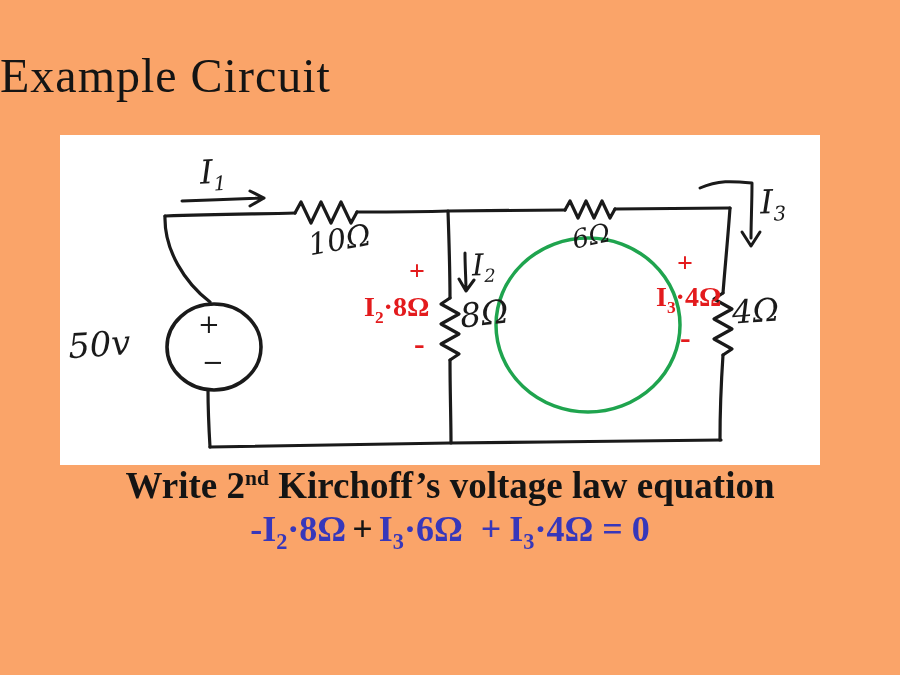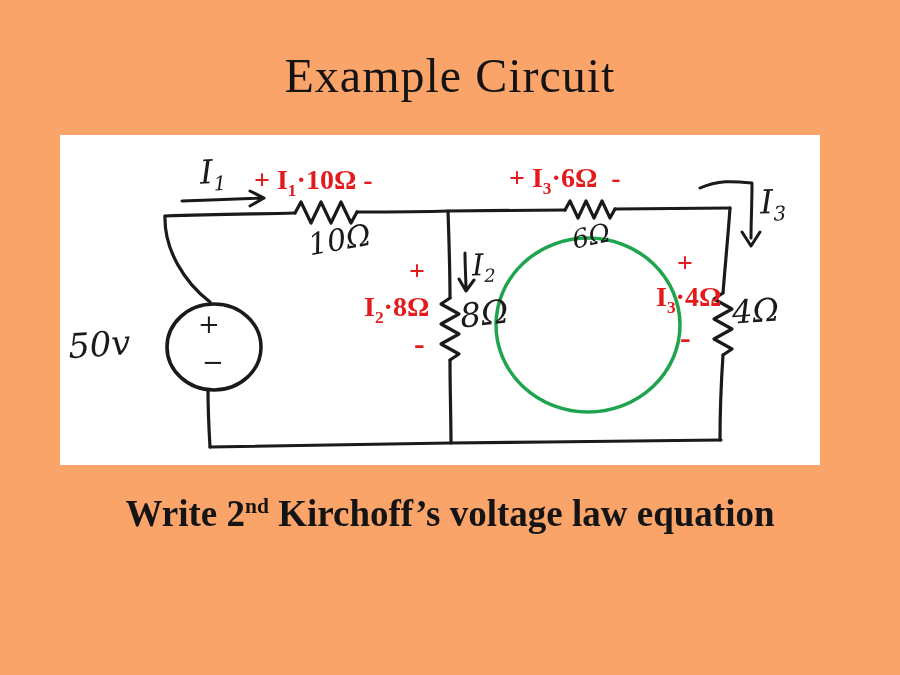--- a/index.html
+++ b/index.html
@@ -2,39 +2,39 @@
 <html><head>
 <meta charset="utf-8">
 <style>
   html,body{margin:0;padding:0;background:#888;}
   .slide{
     position:relative;width:900px;height:675px;overflow:hidden;
     background:#FAA469;font-family:"Liberation Serif",serif;
   }
   .title{
     position:absolute;top:48px;left:0;width:100%;margin:0;
-    text-align:center;font-size:48px;font-weight:normal;color:#141414;
+    font-size:48px;font-weight:normal;color:#141414;
     letter-spacing:1px;
   }
   .canvas{
     position:absolute;left:60px;top:135px;width:760px;height:330px;
     background:#FFFFFF;
   }
   .canvas svg{position:absolute;left:0;top:0;}
   .hw{
     position:absolute;font-family:"DejaVu Serif",serif;font-style:italic;
     color:#1A1A1A;line-height:1;white-space:nowrap;
   }
   .hw sub{font-size:0.6em;line-height:0;}
   .rann{
     position:absolute;font-family:"Liberation Serif",serif;font-weight:bold;
     color:#E31B1D;line-height:1;white-space:nowrap;font-size:28px;
   }
   .rann sub{font-size:0.62em;line-height:0;}
-  .caption{position:absolute;left:0;top:492px;width:100%;text-align:center;color:#141414;}
+  .caption{position:absolute;left:0;top:464px;width:100%;text-align:center;color:#141414;}
   .heading{font-size:37px;font-weight:bold;line-height:1.2;}
   .heading sup{font-size:0.58em;}
   .eq{font-size:36px;font-weight:bold;line-height:1.18;white-space:nowrap;}
   .eq sub{font-size:0.62em;line-height:0;}
   .c-blue{color:#3737BA;}
   .c-black{color:#141414;}
   .op{margin:0 6px;}
   .op-wide{margin-left:18px;margin-right:8px;}
 </style>
 </head>
@@ -65,25 +65,23 @@
         <path d="M663 220 C661 250 660 278 660 305"></path>
         <path stroke-width="3" d="M122 66 C150 65 175 64 204 63 M204 63 L190 56 M204 63 L190 71"></path>
         <path stroke-width="3" d="M405 118 C405 132 406 144 406 156 M406 156 L399 144 M406 156 L414 145"></path>
         <path stroke-width="3" d="M640 53 C658 45 672 46 692 48 C692 68 691 88 691 103 M691 111 L682 97 M691 111 L700 97"></path>
       </g>
       <ellipse cx="528" cy="190" rx="92" ry="87" fill="none" stroke="#1FA44E" stroke-width="3.5"></ellipse>
     </svg>
 
     <span class="hw" style="left:140px;top:20px;font-size:33px;transform:rotate(-3deg)"><span>I</span><sub>1</sub></span>
 
-    <span class="rann" style="left:194px;top:31px"><span>+ I</span><sub>1</sub><span>·10Ω -</span></span>
 
     <span class="hw" style="left:248px;top:90px;font-size:30px;transform:rotate(-10deg)">10Ω</span>
 
-    <span class="rann" style="left:449px;top:29px"><span>+ I</span><sub>3</sub><span>·6Ω&nbsp; -</span></span>
 
     <span class="hw" style="left:512px;top:88px;font-size:26px;transform:rotate(-12deg)">6Ω</span>
 
     <span class="hw" style="left:700px;top:50px;font-size:33px;transform:rotate(-2deg)"><span>I</span><sub>3</sub></span>
 
     <span class="hw" style="left:412px;top:115px;font-size:30px;transform:rotate(-2deg)"><span>I</span><sub>2</sub></span>
 
     <span class="rann" style="left:349px;top:122px">+</span>
     <span class="rann" style="left:304px;top:158px"><span>I</span><sub>2</sub><span>·8Ω</span></span>
     <span class="rann" style="left:354px;top:192px;font-size:32px">-</span>
@@ -99,17 +97,18 @@
     <span class="hw" style="left:8px;top:192px;font-size:34px;transform:rotate(-4deg)">50v</span>
     <span class="hw" style="left:138px;top:176px;font-size:26px;font-style:normal">+</span>
     <span class="hw" style="left:142px;top:214px;font-size:26px;font-style:normal">−</span>
 
   </div>
 
   <div class="caption">
 
     <div class="heading"><span>Write 2</span><sup>nd</sup><span> Kirchoff’s voltage law equation</span></div>
 
+    <div class="eq"><span class="c-blue"><span>-I</span><sub>2</sub><span>·8Ω</span></span><span class="c-black op">+</span><span class="c-blue"><span>I</span><sub>3</sub><span>·6Ω</span></span><span class="c-blue op op-wide">+</span><span class="c-blue"><span>I</span><sub>3</sub><span>·4Ω = 0</span></span></div>
 
 
   </div>
 
 </div>
 
 </body></html>

